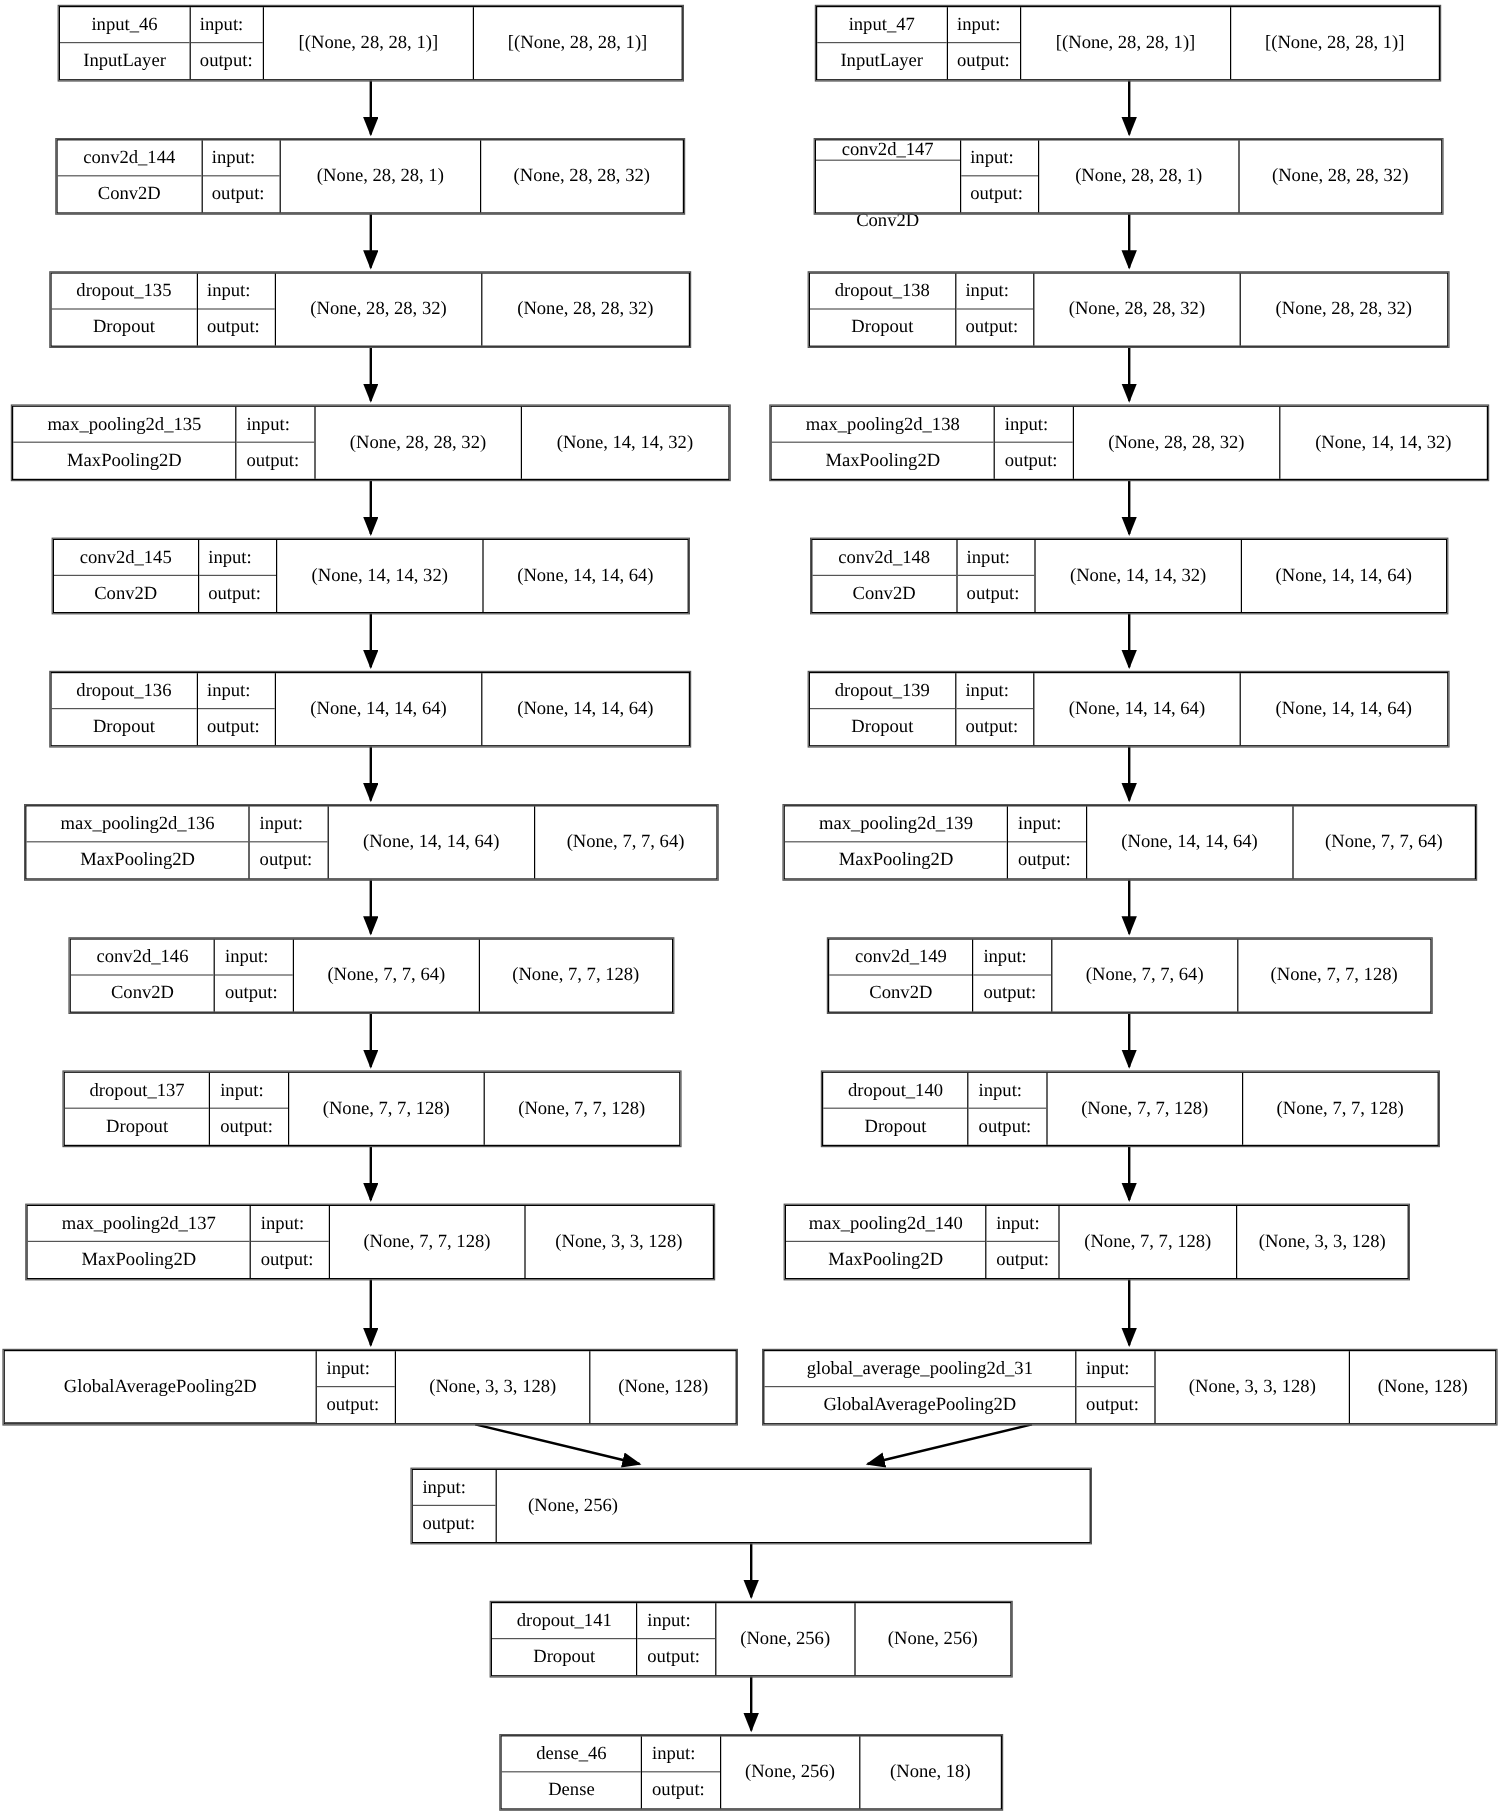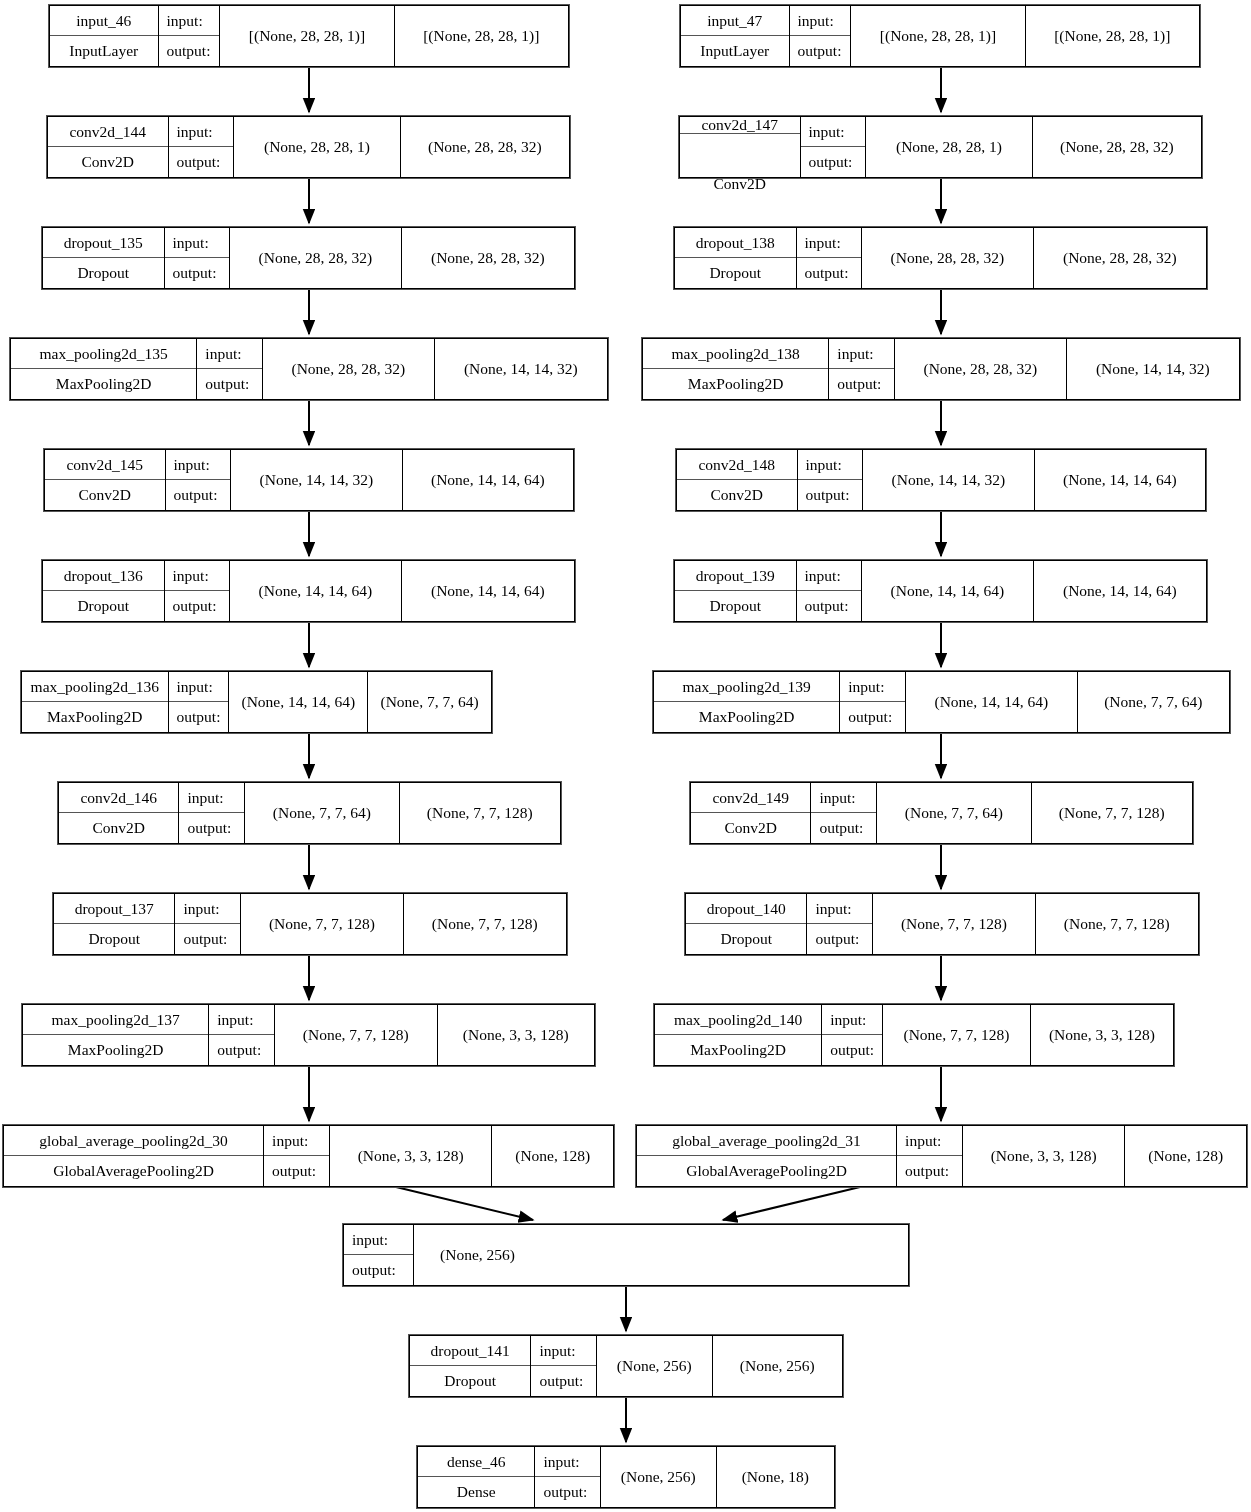--- a/index.html
+++ b/index.html
@@ -186,21 +186,21 @@
           <div>dropout_136</div>
           <div>Dropout</div>
         </div>
         <div class="col-io" style="width: 66px;">
           <div>input:</div>
           <div>output:</div>
         </div>
         <div class="col-shape-in" style="width: 172px;">(None, 14, 14, 64)</div>
         <div class="col-shape-out" style="width: 173px;">(None, 14, 14, 64)</div>
       </div>
-      <div class="node" style="left: 21px; top: 671px; width: 471px;">
+      <div class="node" style="left: 21px; top: 671px; width: 577px;">
         <div class="col-names" style="width: 187px;">
           <div>max_pooling2d_136</div>
           <div>MaxPooling2D</div>
         </div>
         <div class="col-io" style="width: 66px;">
           <div>input:</div>
           <div>output:</div>
         </div>
         <div class="col-shape-in" style="width: 172px;">(None, 14, 14, 64)</div>
         <div class="col-shape-out" style="width: 152px;">(None, 7, 7, 64)</div>
@@ -236,21 +236,20 @@
         </div>
         <div class="col-io" style="width: 66px;">
           <div>input:</div>
           <div>output:</div>
         </div>
         <div class="col-shape-in" style="width: 163px;">(None, 7, 7, 128)</div>
         <div class="col-shape-out" style="width: 157px;">(None, 3, 3, 128)</div>
       </div>
       <div class="node" style="left: 3px; top: 1125px; width: 611px;">
         <div class="col-names" style="width: 261px;">
-          <div>global_average_pooling2d_30</div>
           <div>GlobalAveragePooling2D</div>
         </div>
         <div class="col-io" style="width: 66px;">
           <div>input:</div>
           <div>output:</div>
         </div>
         <div class="col-shape-in" style="width: 163px;">(None, 3, 3, 128)</div>
         <div class="col-shape-out" style="width: 121px;">(None, 128)</div>
       </div>
       <div class="node" style="left: 680px; top: 5px; width: 520px;">

